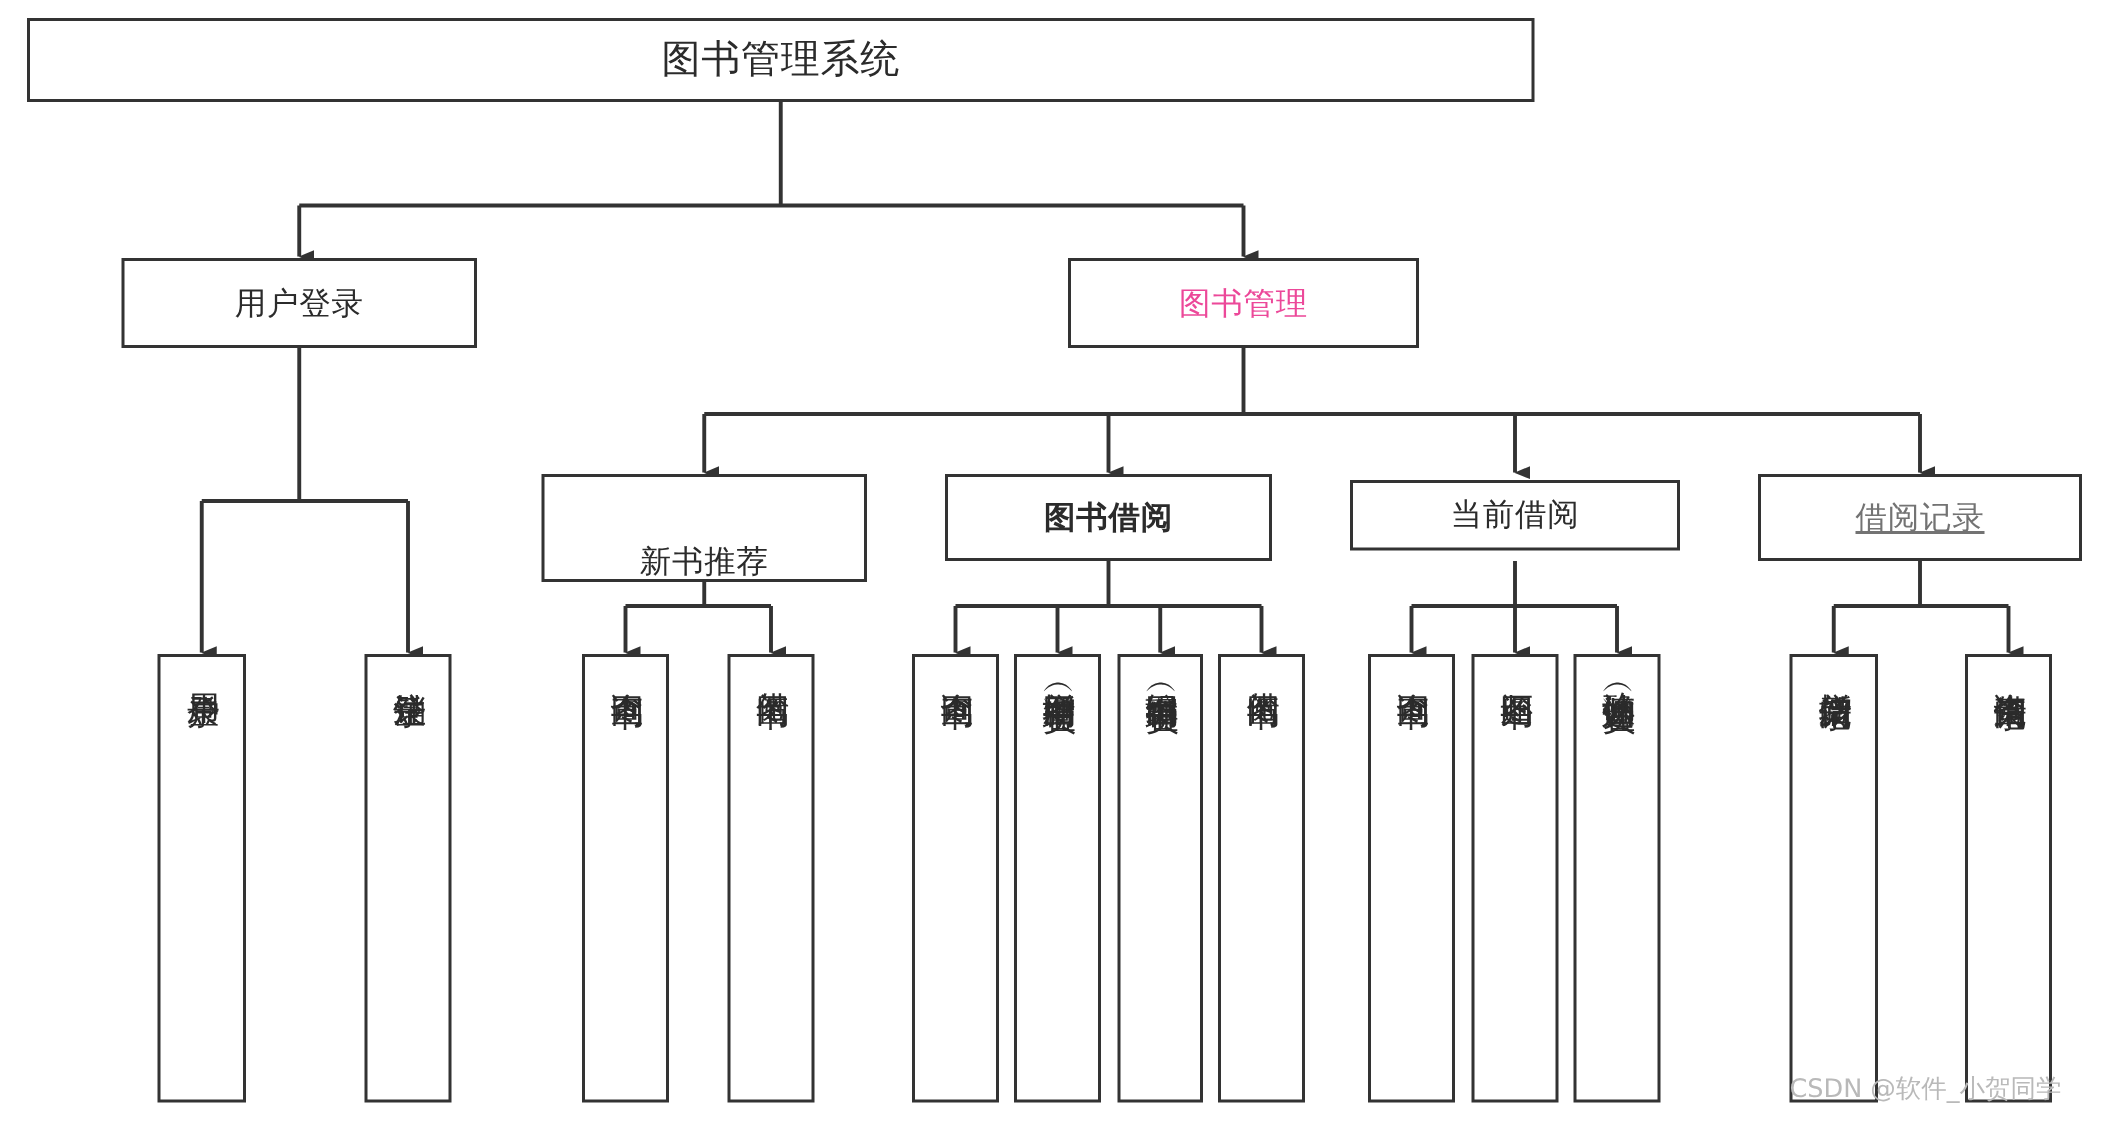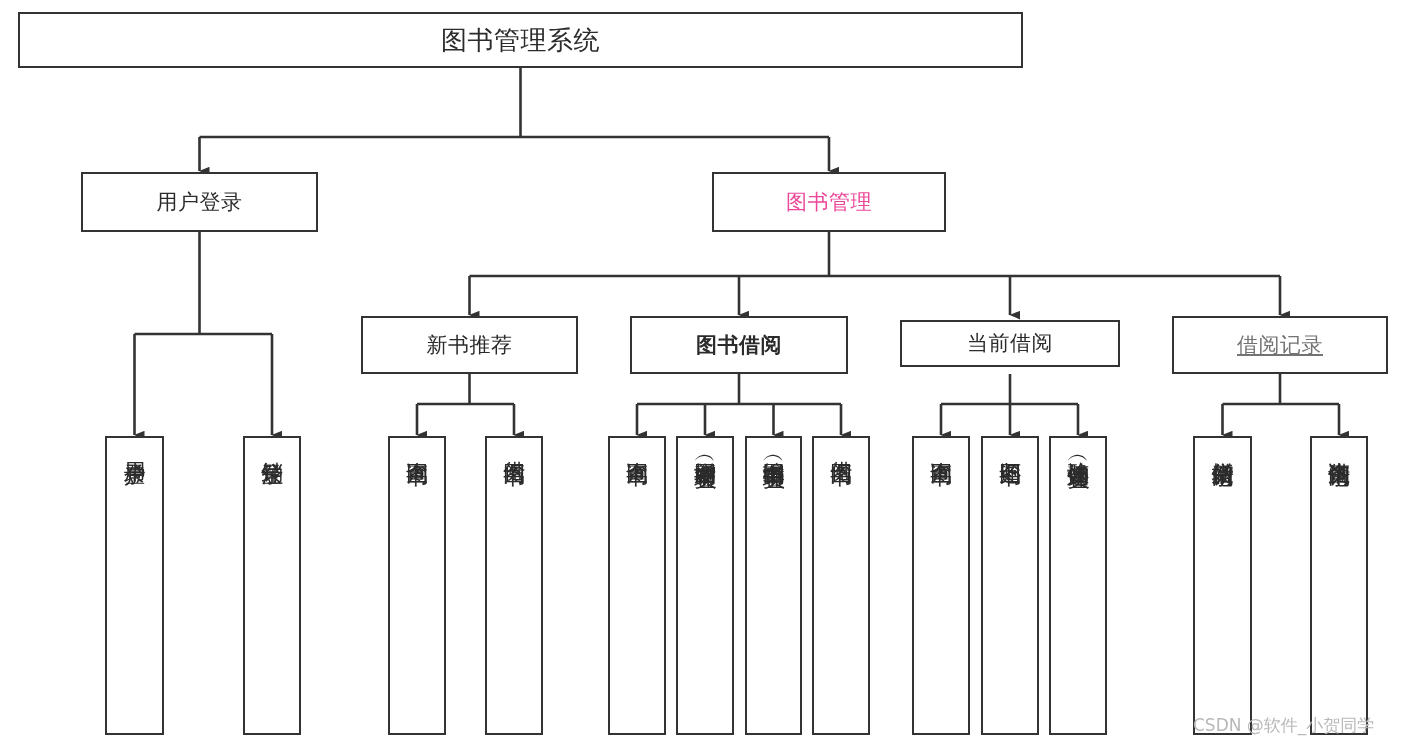--- a/index.html
+++ b/index.html
@@ -123,21 +123,21 @@
   <div id="node-layer">
       <div class="node horizontal root" style="left: 18px; top: 12px; width: 1005px; height: 56px; border-color: rgb(51, 51, 51); background: rgb(255, 255, 255);">
         <span class="node-label" style="color: rgb(43, 43, 43);">图书管理系统</span>
       </div>
       <div class="node horizontal" style="left: 81px; top: 172px; width: 237px; height: 60px; border-color: rgb(51, 51, 51); background: rgb(255, 255, 255);">
         <span class="node-label" style="color: rgb(43, 43, 43);">用户登录</span>
       </div>
       <div class="node horizontal" style="left: 712px; top: 172px; width: 234px; height: 60px; border-color: rgb(51, 51, 51); background: rgb(255, 255, 255);">
         <span class="node-label" style="color: #ec4899;">图书管理</span>
       </div>
-      <div class="node horizontal" style="left: 361px; top: 316px; width: 217px; height: 58px; border-color: rgb(51, 51, 51); background: rgb(255, 255, 255);">
+      <div class="node horizontal" style="left: 361px; top: 316px; width: 217px; height: 72px; border-color: rgb(51, 51, 51); background: rgb(255, 255, 255); align-items: flex-end;">
         <span class="node-label" style="color: rgb(43, 43, 43);">新书推荐</span>
       </div>
       <div class="node horizontal" style="left: 630px; top: 316px; width: 218px; height: 58px; border-color: rgb(51, 51, 51); background: rgb(255, 255, 255); font-weight: bold;">
         <span class="node-label" style="color: rgb(43, 43, 43);">图书借阅</span>
       </div>
       <div class="node horizontal" style="left: 900px; top: 320px; width: 220px; height: 47px; border-color: rgb(51, 51, 51); background: rgb(255, 255, 255);">
         <span class="node-label" style="color: rgb(43, 43, 43);">当前借阅</span>
       </div>
       <div class="node horizontal" style="left: 1172px; top: 316px; width: 216px; height: 58px; border-color: rgb(51, 51, 51); background: rgb(255, 255, 255);">
         <span class="node-label" style="color: #737373; text-decoration: underline;">借阅记录</span>

